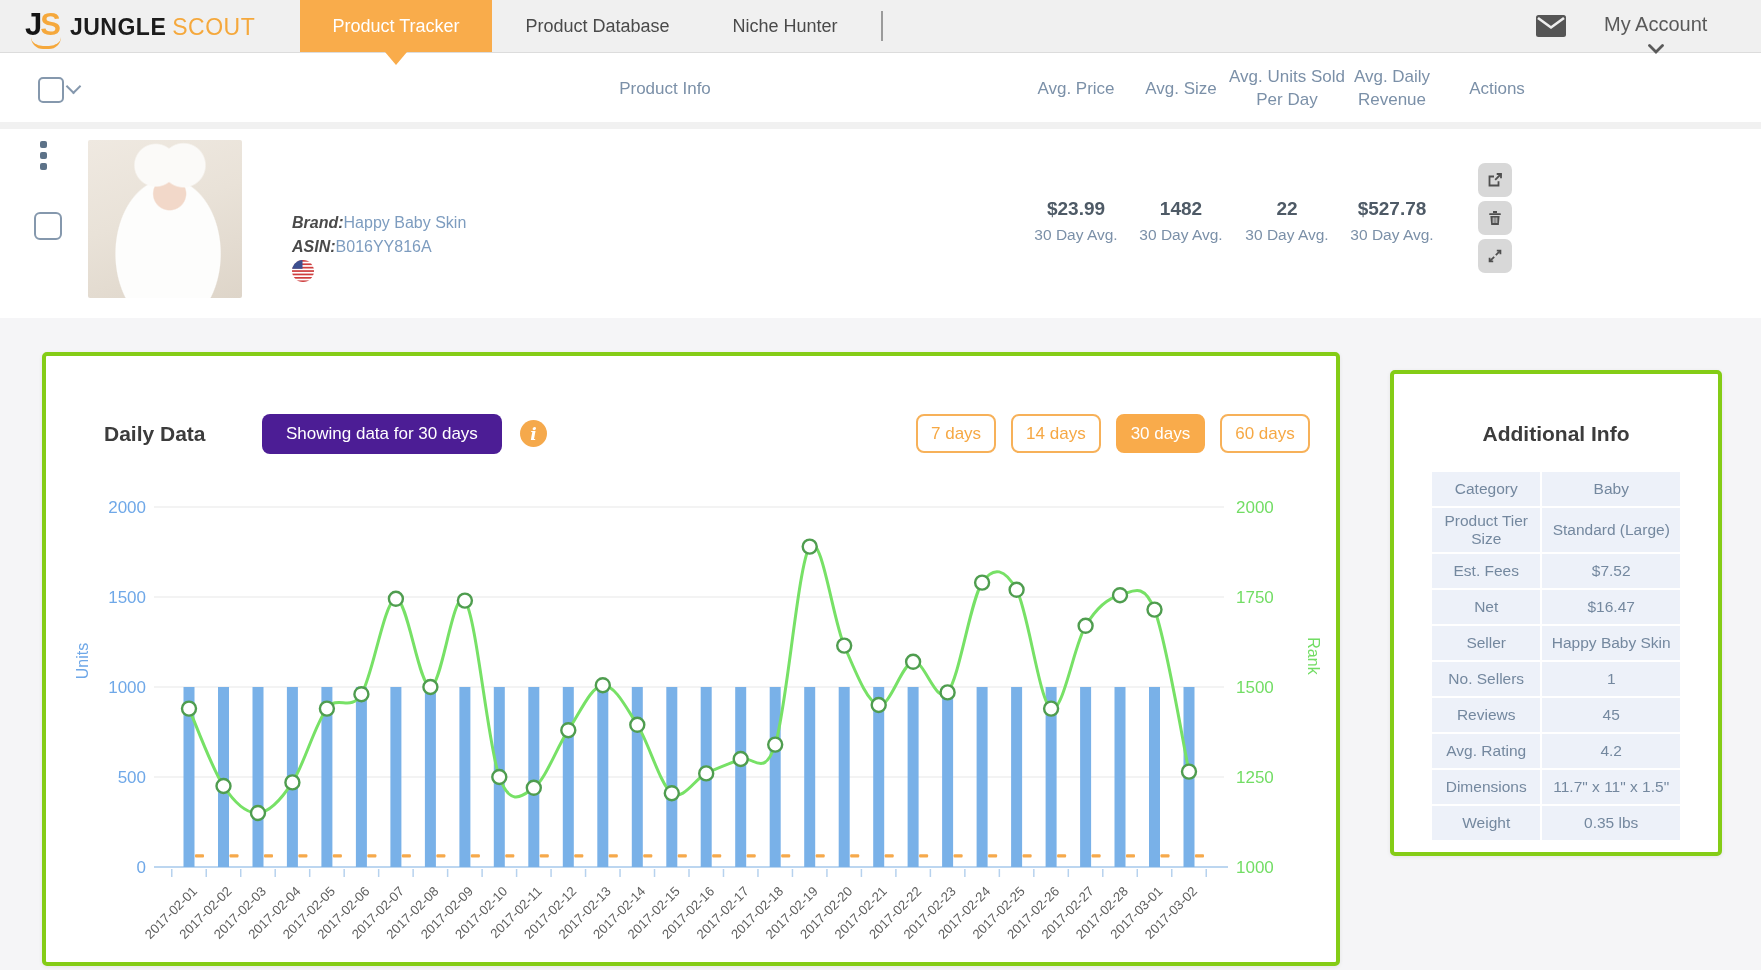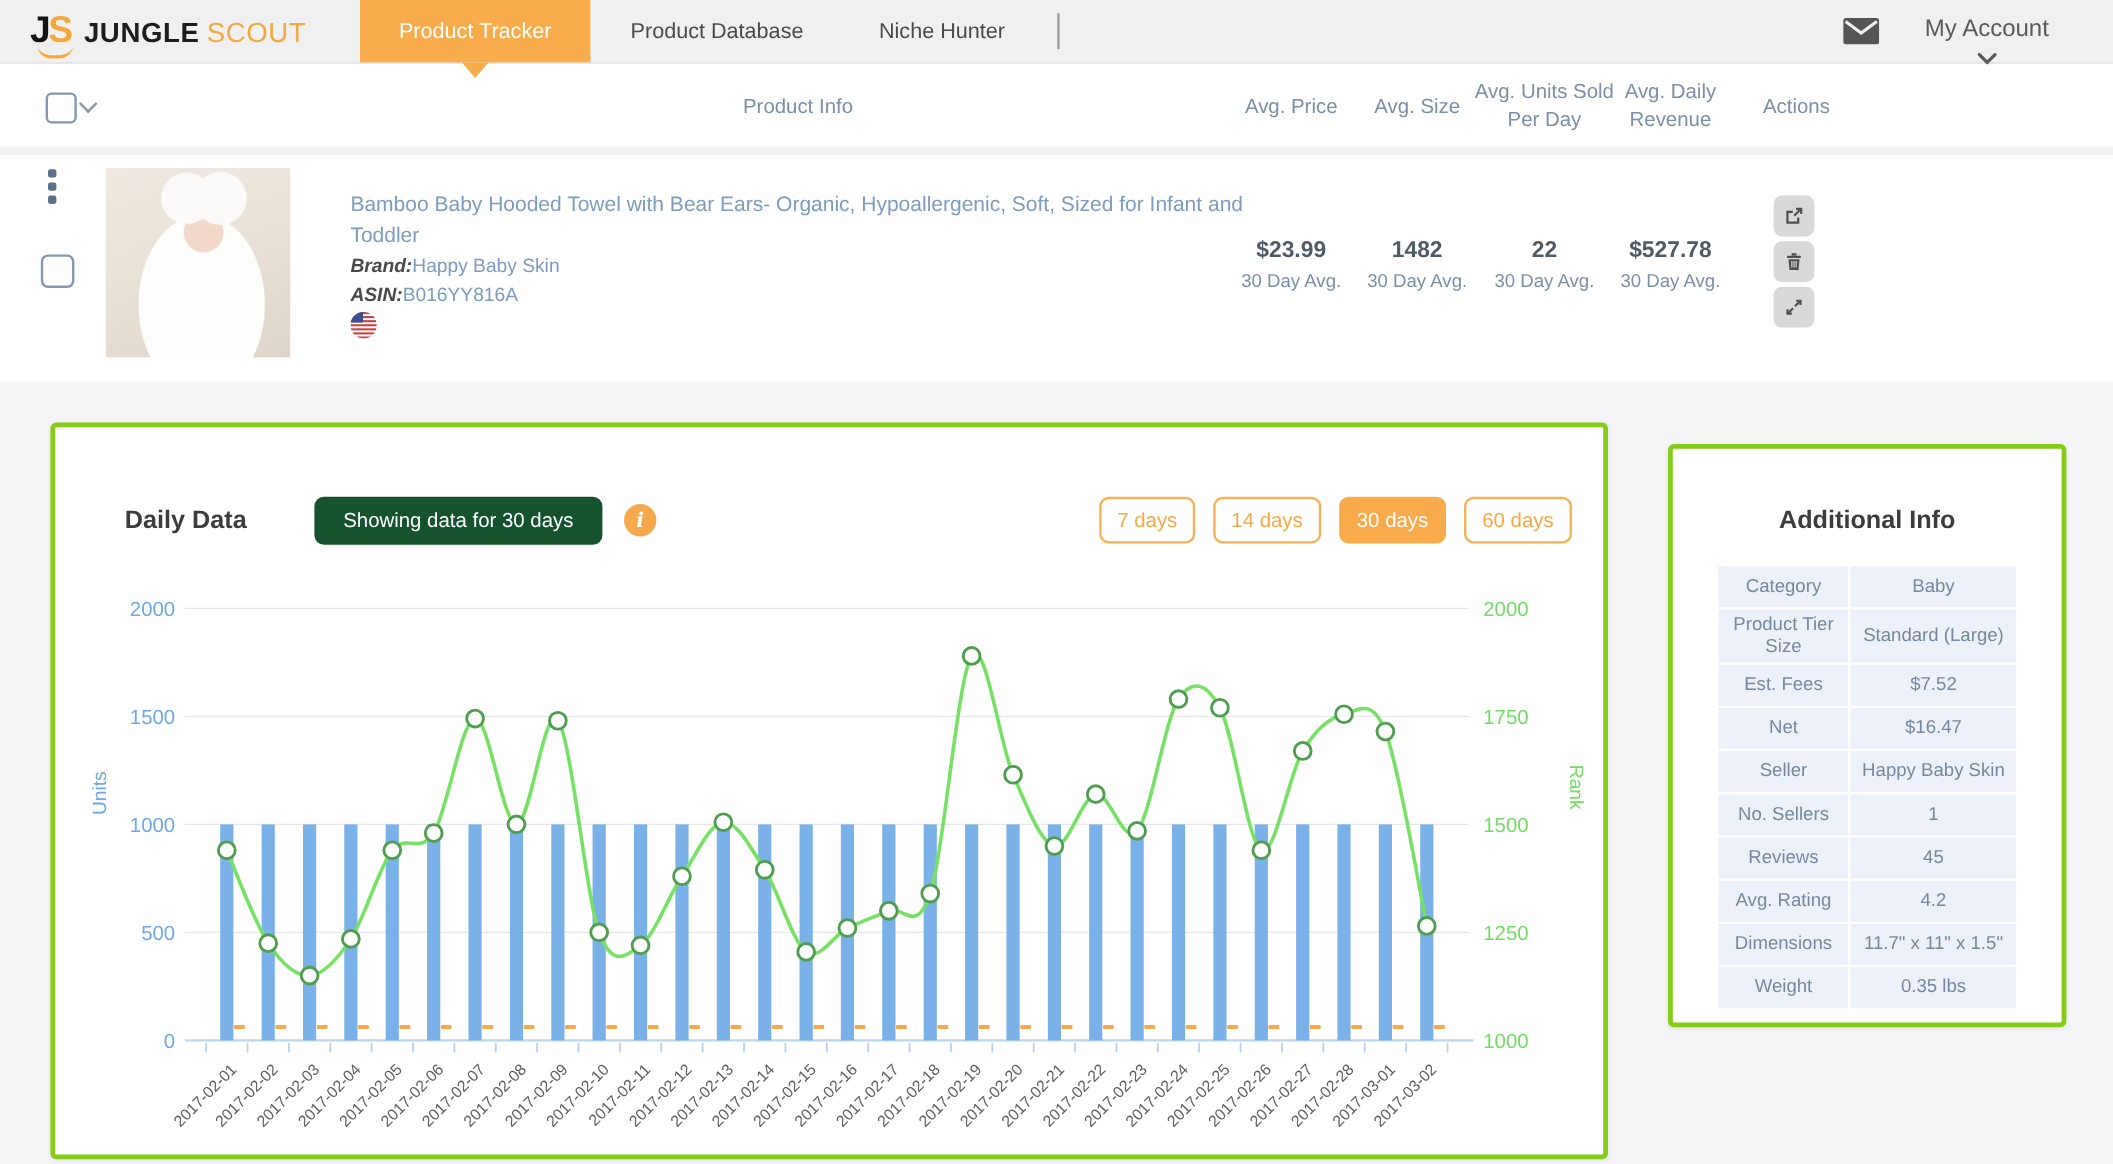--- a/index.html
+++ b/index.html
@@ -51,21 +51,21 @@
     display:flex;align-items:center;justify-content:center;cursor:pointer;padding:0;}
 
   
   .gray-bg{position:absolute;left:0;top:318px;width:1761px;height:652px;background:#f5f5f7;}
   .card{position:absolute;background:#ffffff;border:4px solid #84cc16;border-radius:5px;box-shadow:0 1px 4px rgba(0,0,0,.07);}
   .chart-card{left:42px;top:352px;width:1290px;height:606px;}
   .info-card{left:1390px;top:370px;width:324px;height:478px;}
 
   .chart-title{position:absolute;left:58px;top:66px;font-size:21px;font-weight:700;color:#3c3c3c;}
   .showing-pill{position:absolute;left:216px;top:58px;height:40px;padding:0 24px;display:flex;align-items:center;
-    background:#14532d;color:#fff;font-size:17px;border:none;border-radius:8px;cursor:pointer;}
+    background:#4c1d95;color:#fff;font-size:17px;border:none;border-radius:8px;cursor:pointer;}
   .info-bubble{position:absolute;left:474px;top:64px;width:27px;height:27px;border-radius:50%;background:#f5a94c;
     color:#fff;display:flex;align-items:center;justify-content:center;
     font-family:"DejaVu Serif",serif;font-style:italic;font-weight:700;font-size:17px;cursor:pointer;}
   .range-group{position:absolute;left:870px;top:58px;display:flex;gap:15px;}
   .range-btn{height:39px;padding:0 13px;background:#ffffff;border:2px solid #f7b159;border-radius:8px;
     color:#f6a844;font-size:17px;cursor:pointer;font-family:"Liberation Sans",sans-serif;}
   .range-btn.active{background:#f9ab4b;border-color:#f9ab4b;color:#ffffff;}
   #chart-svg{position:absolute;left:0;top:0;}
 
   .info-title{position:absolute;left:0;top:48px;width:324px;text-align:center;font-size:21px;font-weight:700;color:#3c3c3c;}
@@ -126,21 +126,20 @@
 <div class="hdr-divider"></div>
 
 <div class="product-row">
   <div class="drag-handle">
       <span></span>
       <span></span>
       <span></span>
     </div>
   <div class="checkbox" style="position:absolute;left:34px;top:83px;width:24px;height:24px;border-radius:6px;"></div>
   <div class="prod-img"></div>
-  <div class="prod-title">Bamboo Baby Hooded Towel with Bear Ears- Organic, Hypoallergenic, Soft, Sized for Infant and Toddler</div>
   <div class="meta-line" style="top:85px;">
     <span class="meta-label">Brand:</span><span class="meta-value">Happy Baby Skin</span>
   </div>
   <div class="meta-line" style="top:109px;">
     <span class="meta-label">ASIN:</span><span class="meta-value">B016YY816A</span>
   </div>
   <div style="position:absolute;left:292px;top:131px;">
     <svg width="22" height="22" viewBox="0 0 22 22">
       <defs>
           <clipPath id="fc">

